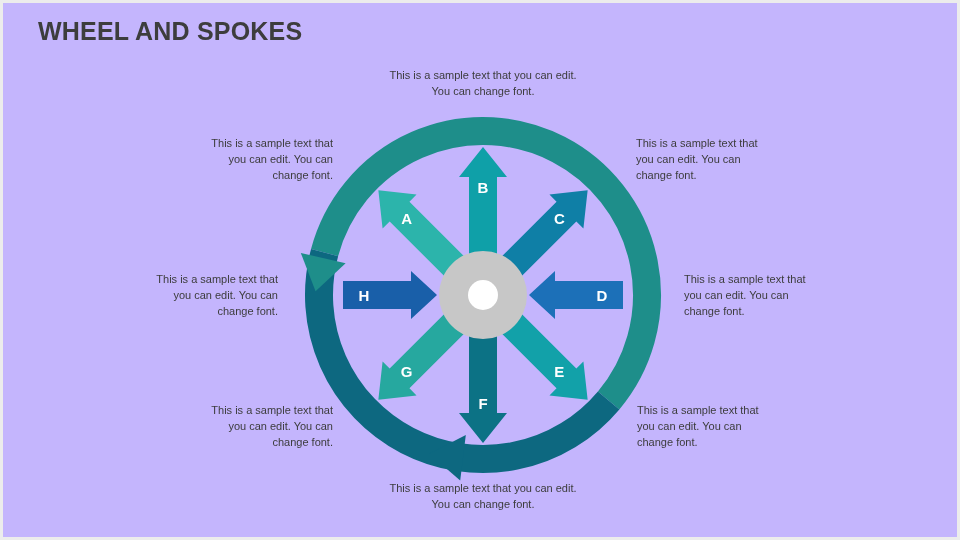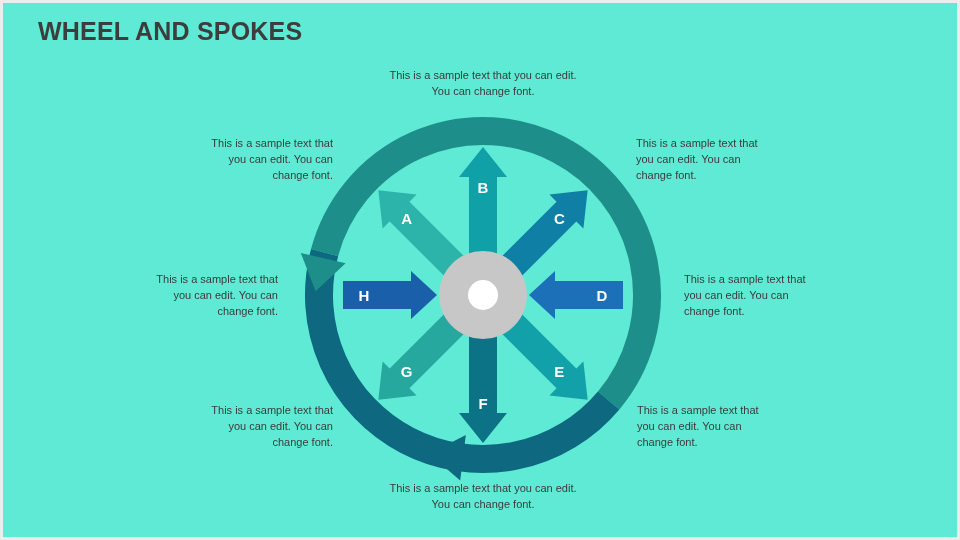--- a/index.html
+++ b/index.html
@@ -1,19 +1,19 @@
 <!DOCTYPE html>
 <html><head>
 <meta charset="utf-8">
 <style>
   html,body{margin:0;padding:0;background:#e9e9e9;}
   .slide{
     position:relative;
     width:960px;height:540px;
-    background:#5eead4;
+    background:#c4b5fd;
     box-shadow: inset 0 0 0 3px #ececec;
     overflow:hidden;
     font-family:"Liberation Sans", sans-serif;
   }
   .title{
     position:absolute;
     left:38px;top:17px;
     margin:0;
     font-size:25px;
     font-weight:700;

